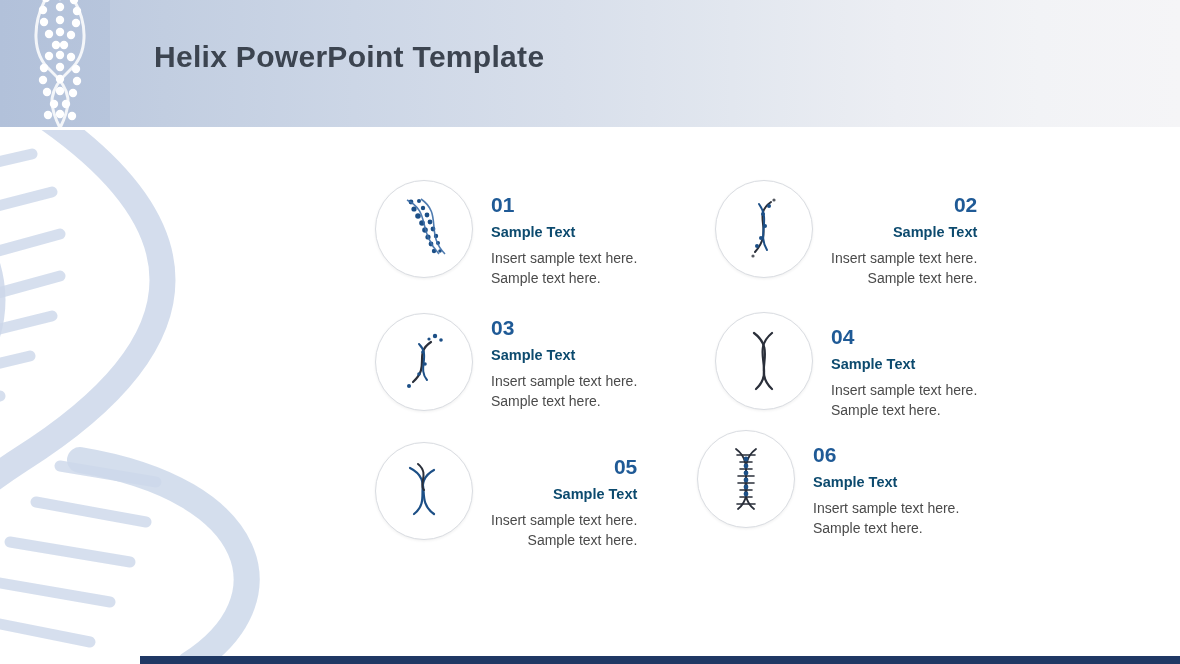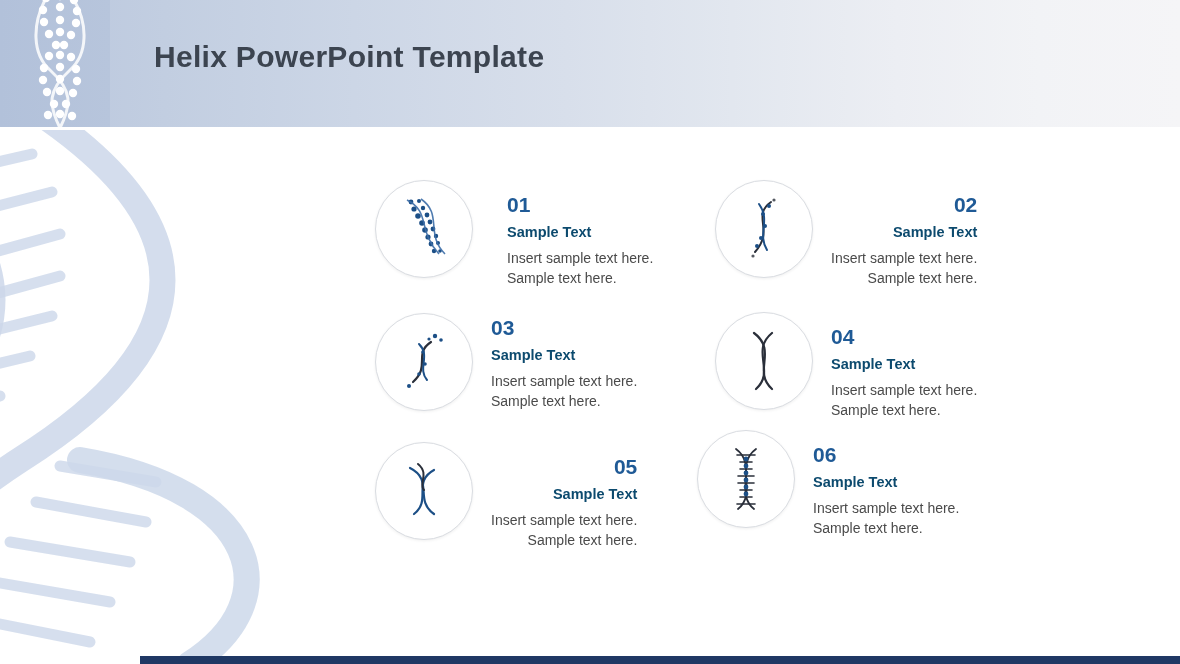--- a/index.html
+++ b/index.html
@@ -211,21 +211,21 @@
       <line x1="34" y1="452" x2="150" y2="472"></line>
       <line x1="30" y1="492" x2="130" y2="512"></line>
     </g>
     <g stroke="#cdd8ea" stroke-width="26" fill="none" stroke-linecap="round" opacity="0.85">
       <path d="M 120 330 C 300 360, 330 470, 230 534"></path>
     </g>
   </svg>
 
   <div class="grid">
 
-    <div class="item" style="left:0px; top:0px;gap:16px;">
+    <div class="item" style="left:0px; top:0px;">
       <div class="circle">
         <svg width="54" height="66" viewBox="0 0 54 66">
           <g fill="#1c4f86">
             <circle cx="14" cy="6" r="2.4"></circle>
               <circle cx="22" cy="5" r="2"></circle>
             <circle cx="17" cy="13" r="2.6"></circle>
               <circle cx="26" cy="12" r="2.2"></circle>
             <circle cx="21" cy="20" r="2.8"></circle>
               <circle cx="30" cy="19" r="2.4"></circle>
             <circle cx="25" cy="27" r="2.8"></circle>

